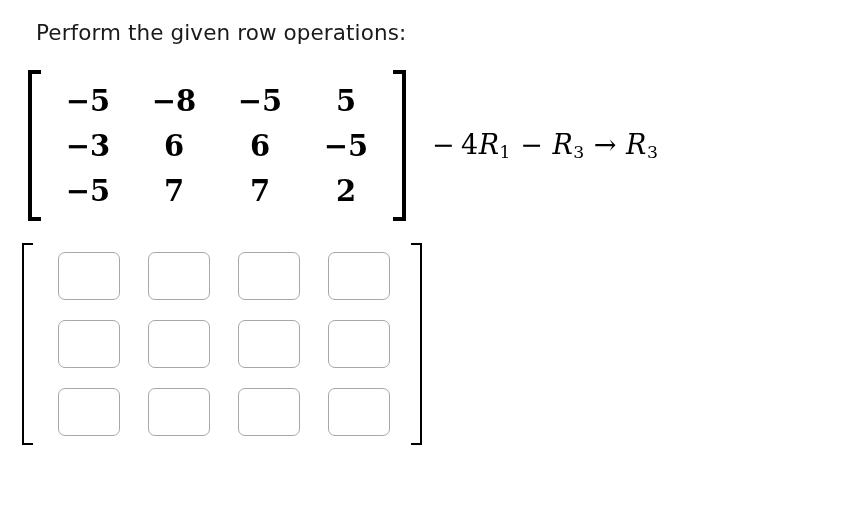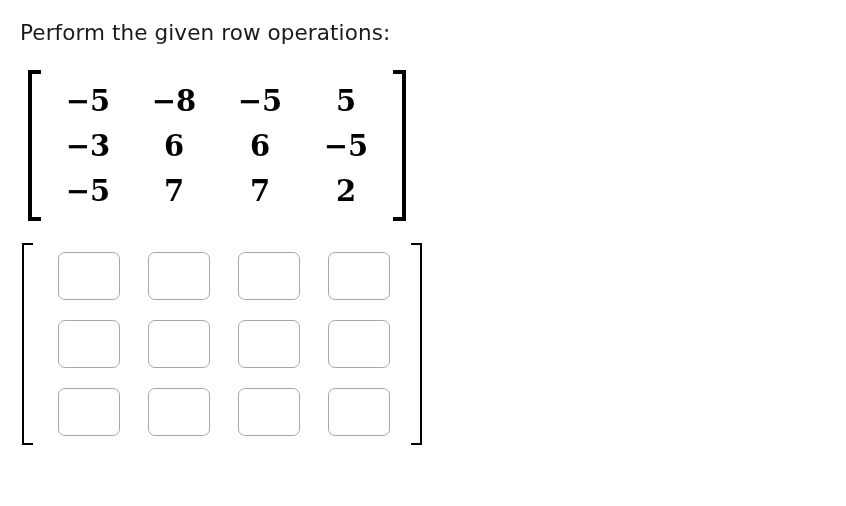--- a/index.html
+++ b/index.html
@@ -12,21 +12,21 @@
     height: 506px;
     position: relative;
     overflow: hidden;
     font-family: "DejaVu Sans", sans-serif;
     color: #000000;
   }
 
   
   .prompt {
     position: absolute;
-    left: 20px;
+    left: 36px;
     top: 19px;
     font-family: "DejaVu Sans", sans-serif;
     font-size: 21.5px;
     line-height: 28px;
     color: #1a1a1a;
     white-space: nowrap;
     letter-spacing: 0.1px;
   }
 
   
@@ -198,20 +198,21 @@
     <div class="matrix-cell">7</div>
     <div class="matrix-cell">7</div>
     <div class="matrix-cell">2</div>
   </div>
 
   <div class="mbracket right">
     <span class="arm-top"></span>
     <span class="arm-bot"></span>
   </div>
 
+  <div class="op-text"><span>−</span> <span>4</span><span class="rsym">R</span><sub>1</sub>&nbsp;<span>−</span>&nbsp;<span class="rsym">R</span><sub>3</sub>&nbsp;<span>→</span>&nbsp;<span class="rsym">R</span><sub>3</sub></div>
 
 </div>
 
 <div class="answer-row">
 
   <div class="abracket left">
     <span class="stem"></span>
     <span class="arm t"></span>
     <span class="arm b"></span>
   </div>

